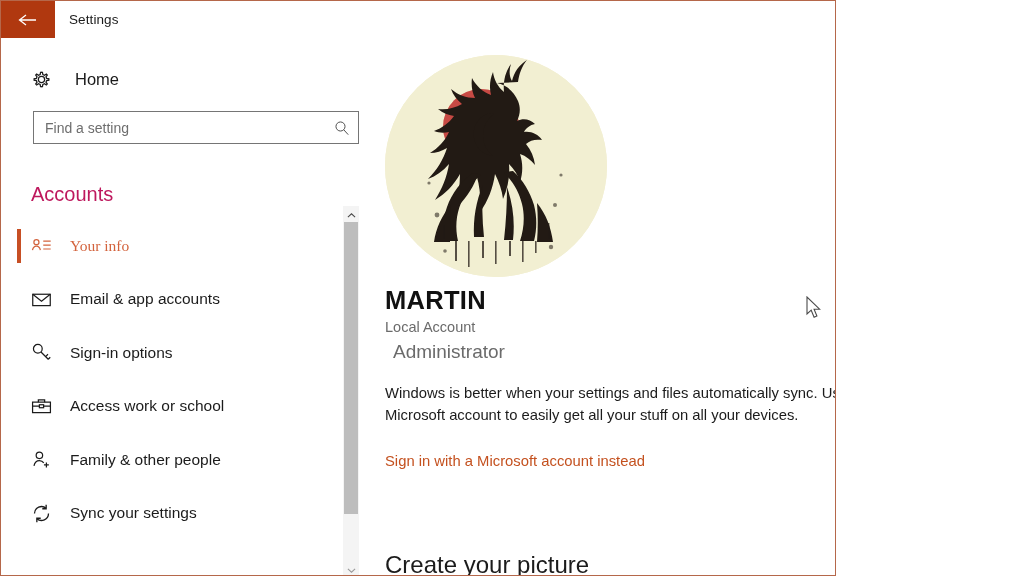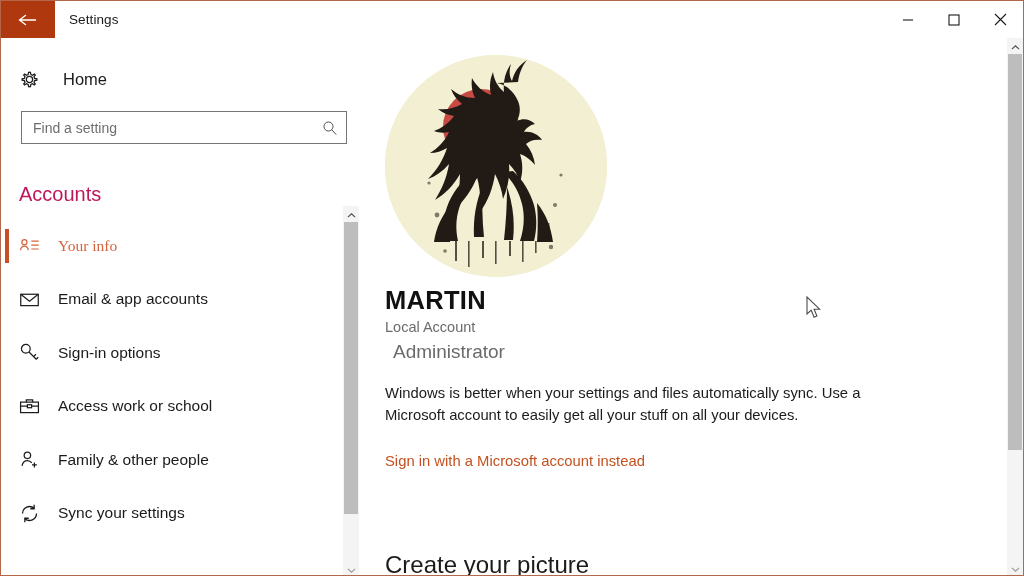--- a/index.html
+++ b/index.html
@@ -4,21 +4,21 @@
 <style>
   * { box-sizing: border-box; margin: 0; padding: 0; }
   html, body {
     width: 1024px; height: 576px;
     overflow: hidden;
     background: #ffffff;
     font-family: "Liberation Sans", sans-serif;
   }
   #window {
     position: relative;
-    width: 1024px; height: 576px;
+    width: 836px; height: 576px;
     background: #ffffff;
     border: 1px solid #b5674a;
     overflow: hidden;
   }
 
   
   #titlebar {
     position: absolute; top: 0; left: 0;
     width: 1022px; height: 37px;
     background: #ffffff;
@@ -44,21 +44,21 @@
   }
   .win-btn {
     width: 46px;
     display: flex; align-items: center; justify-content: center;
     cursor: default;
   }
   .win-btn svg { display: block; }
 
   
   #sidebar {
-    position: absolute; top: 37px; left: 4px;
+    position: absolute; top: 37px; left: 16px;
     width: 338px; height: 538px;
     background: #ffffff;
   }
   #home-row {
     display: flex; align-items: center;
     height: 40px;
     margin: 21px 0 0 14px;
     cursor: default;
   }
   #home-row .ico { width: 28px; display: flex; align-items: center; }

